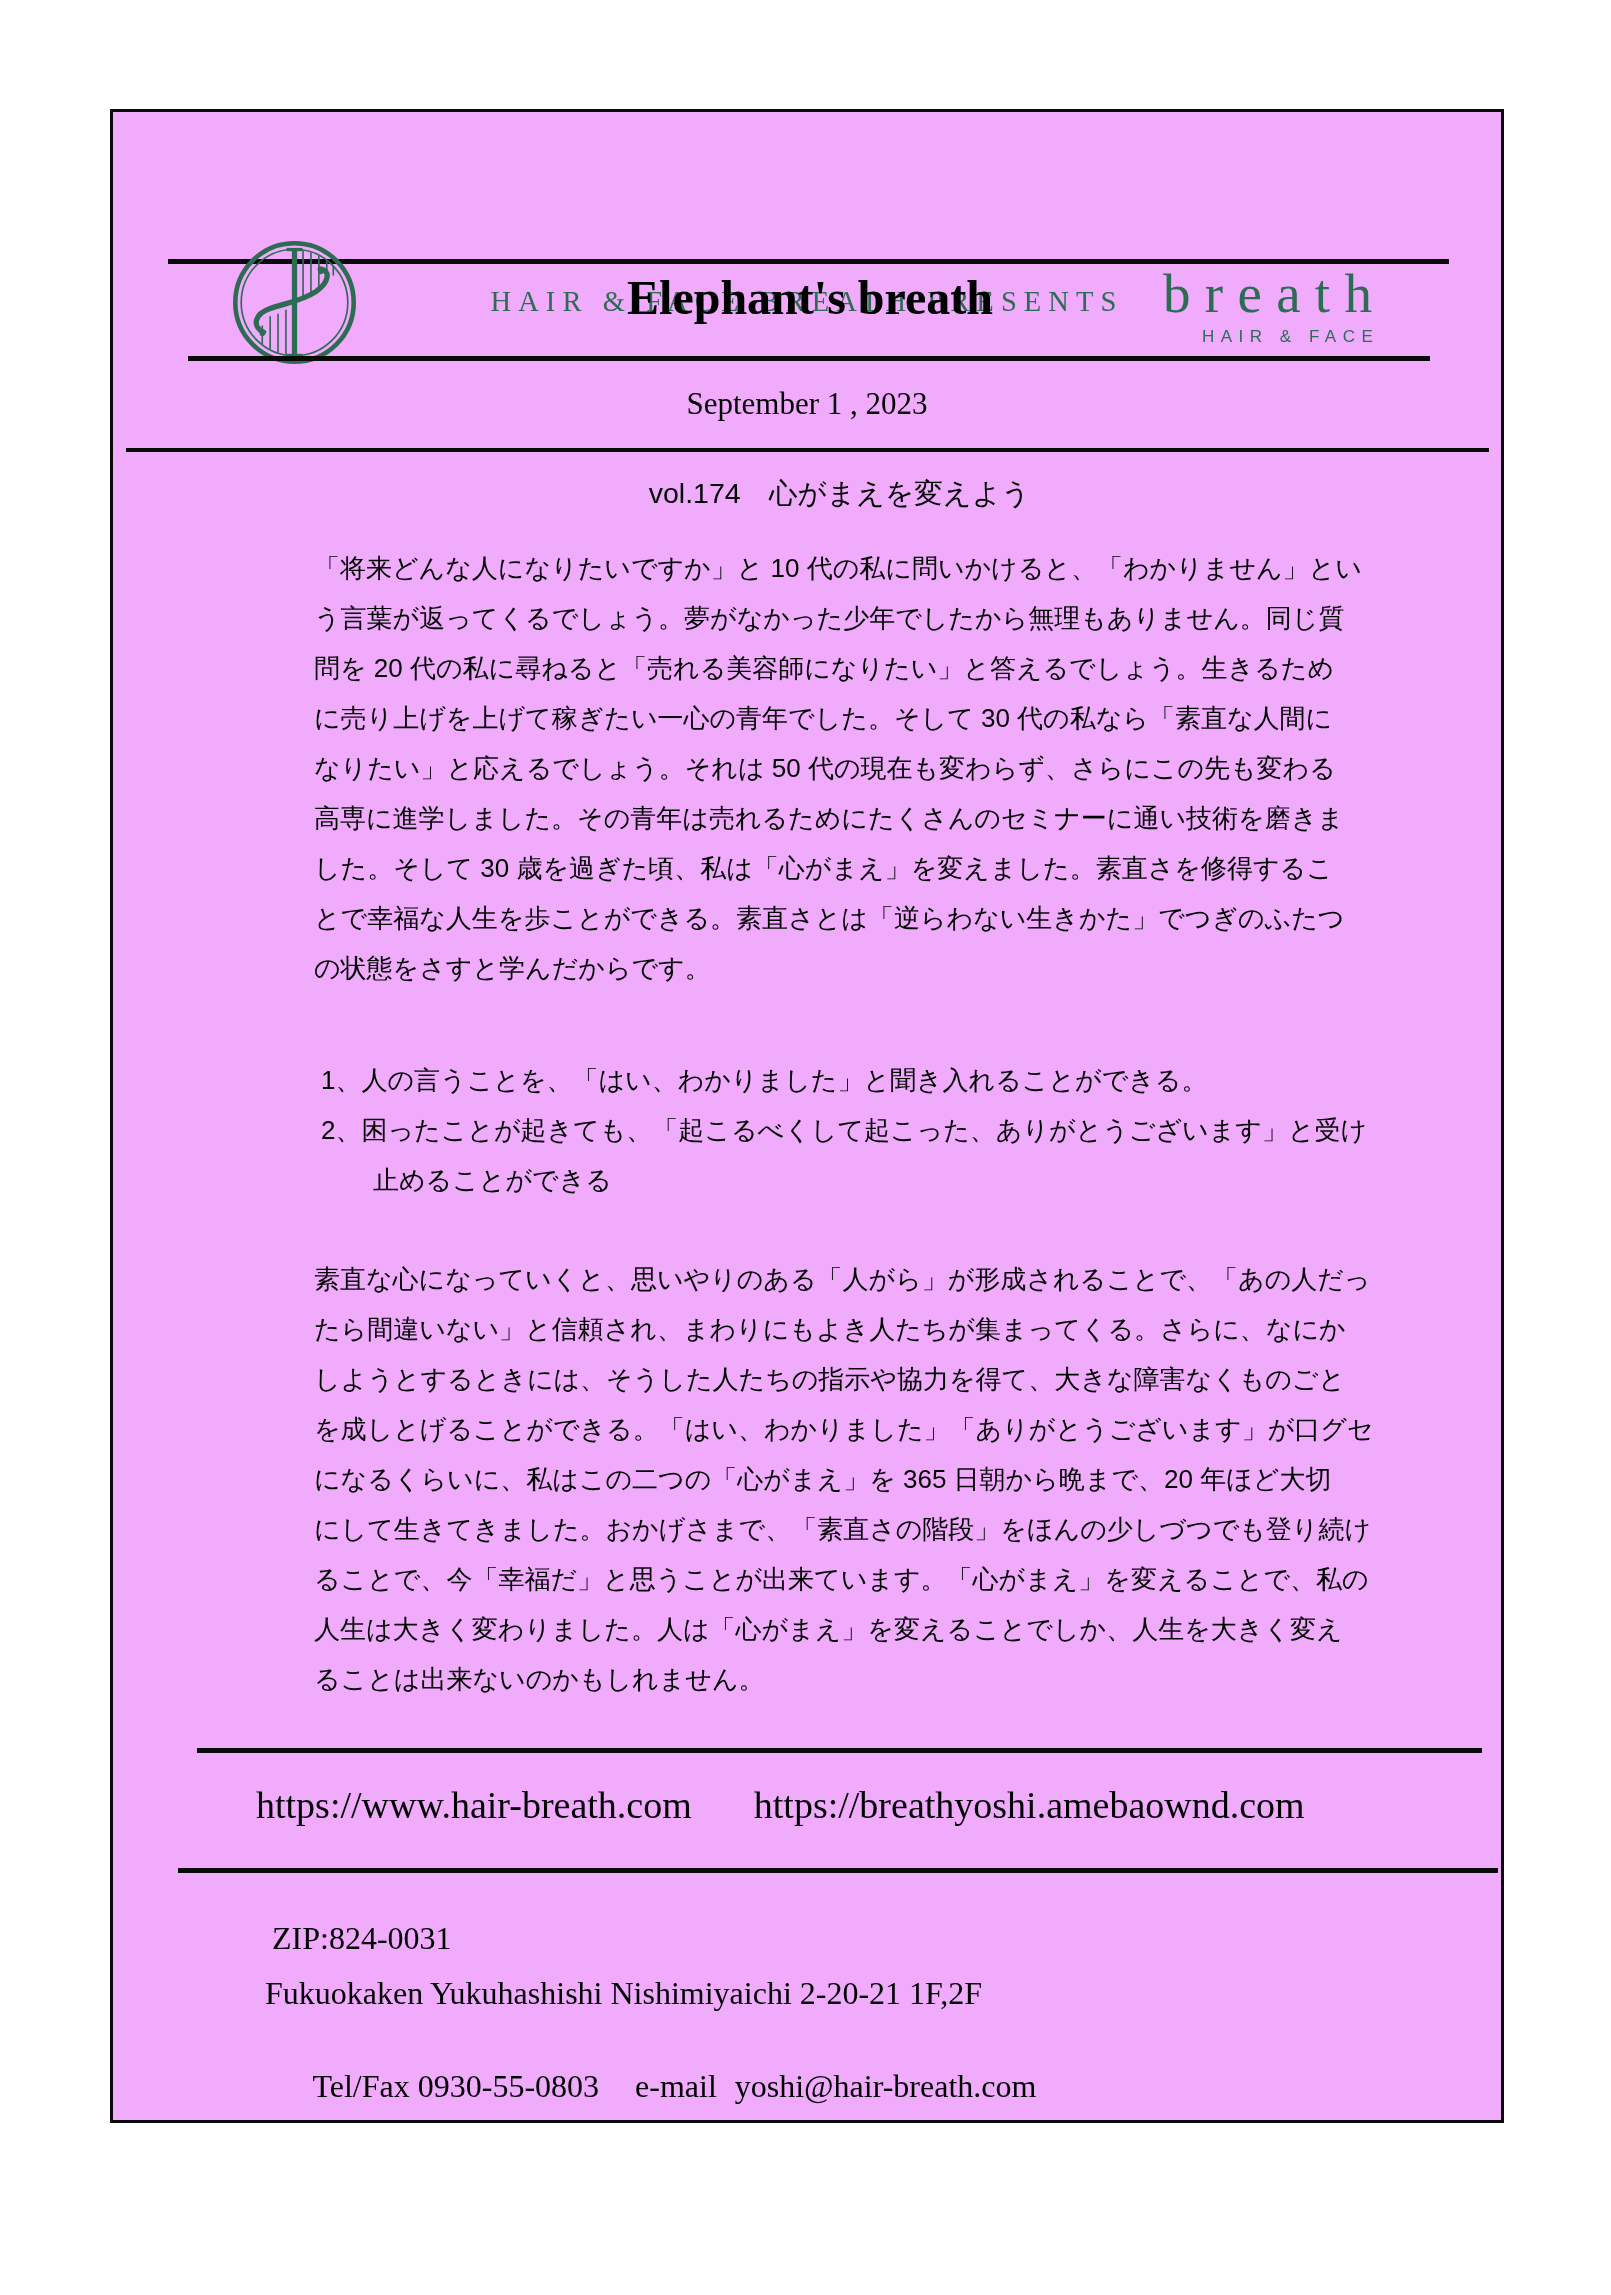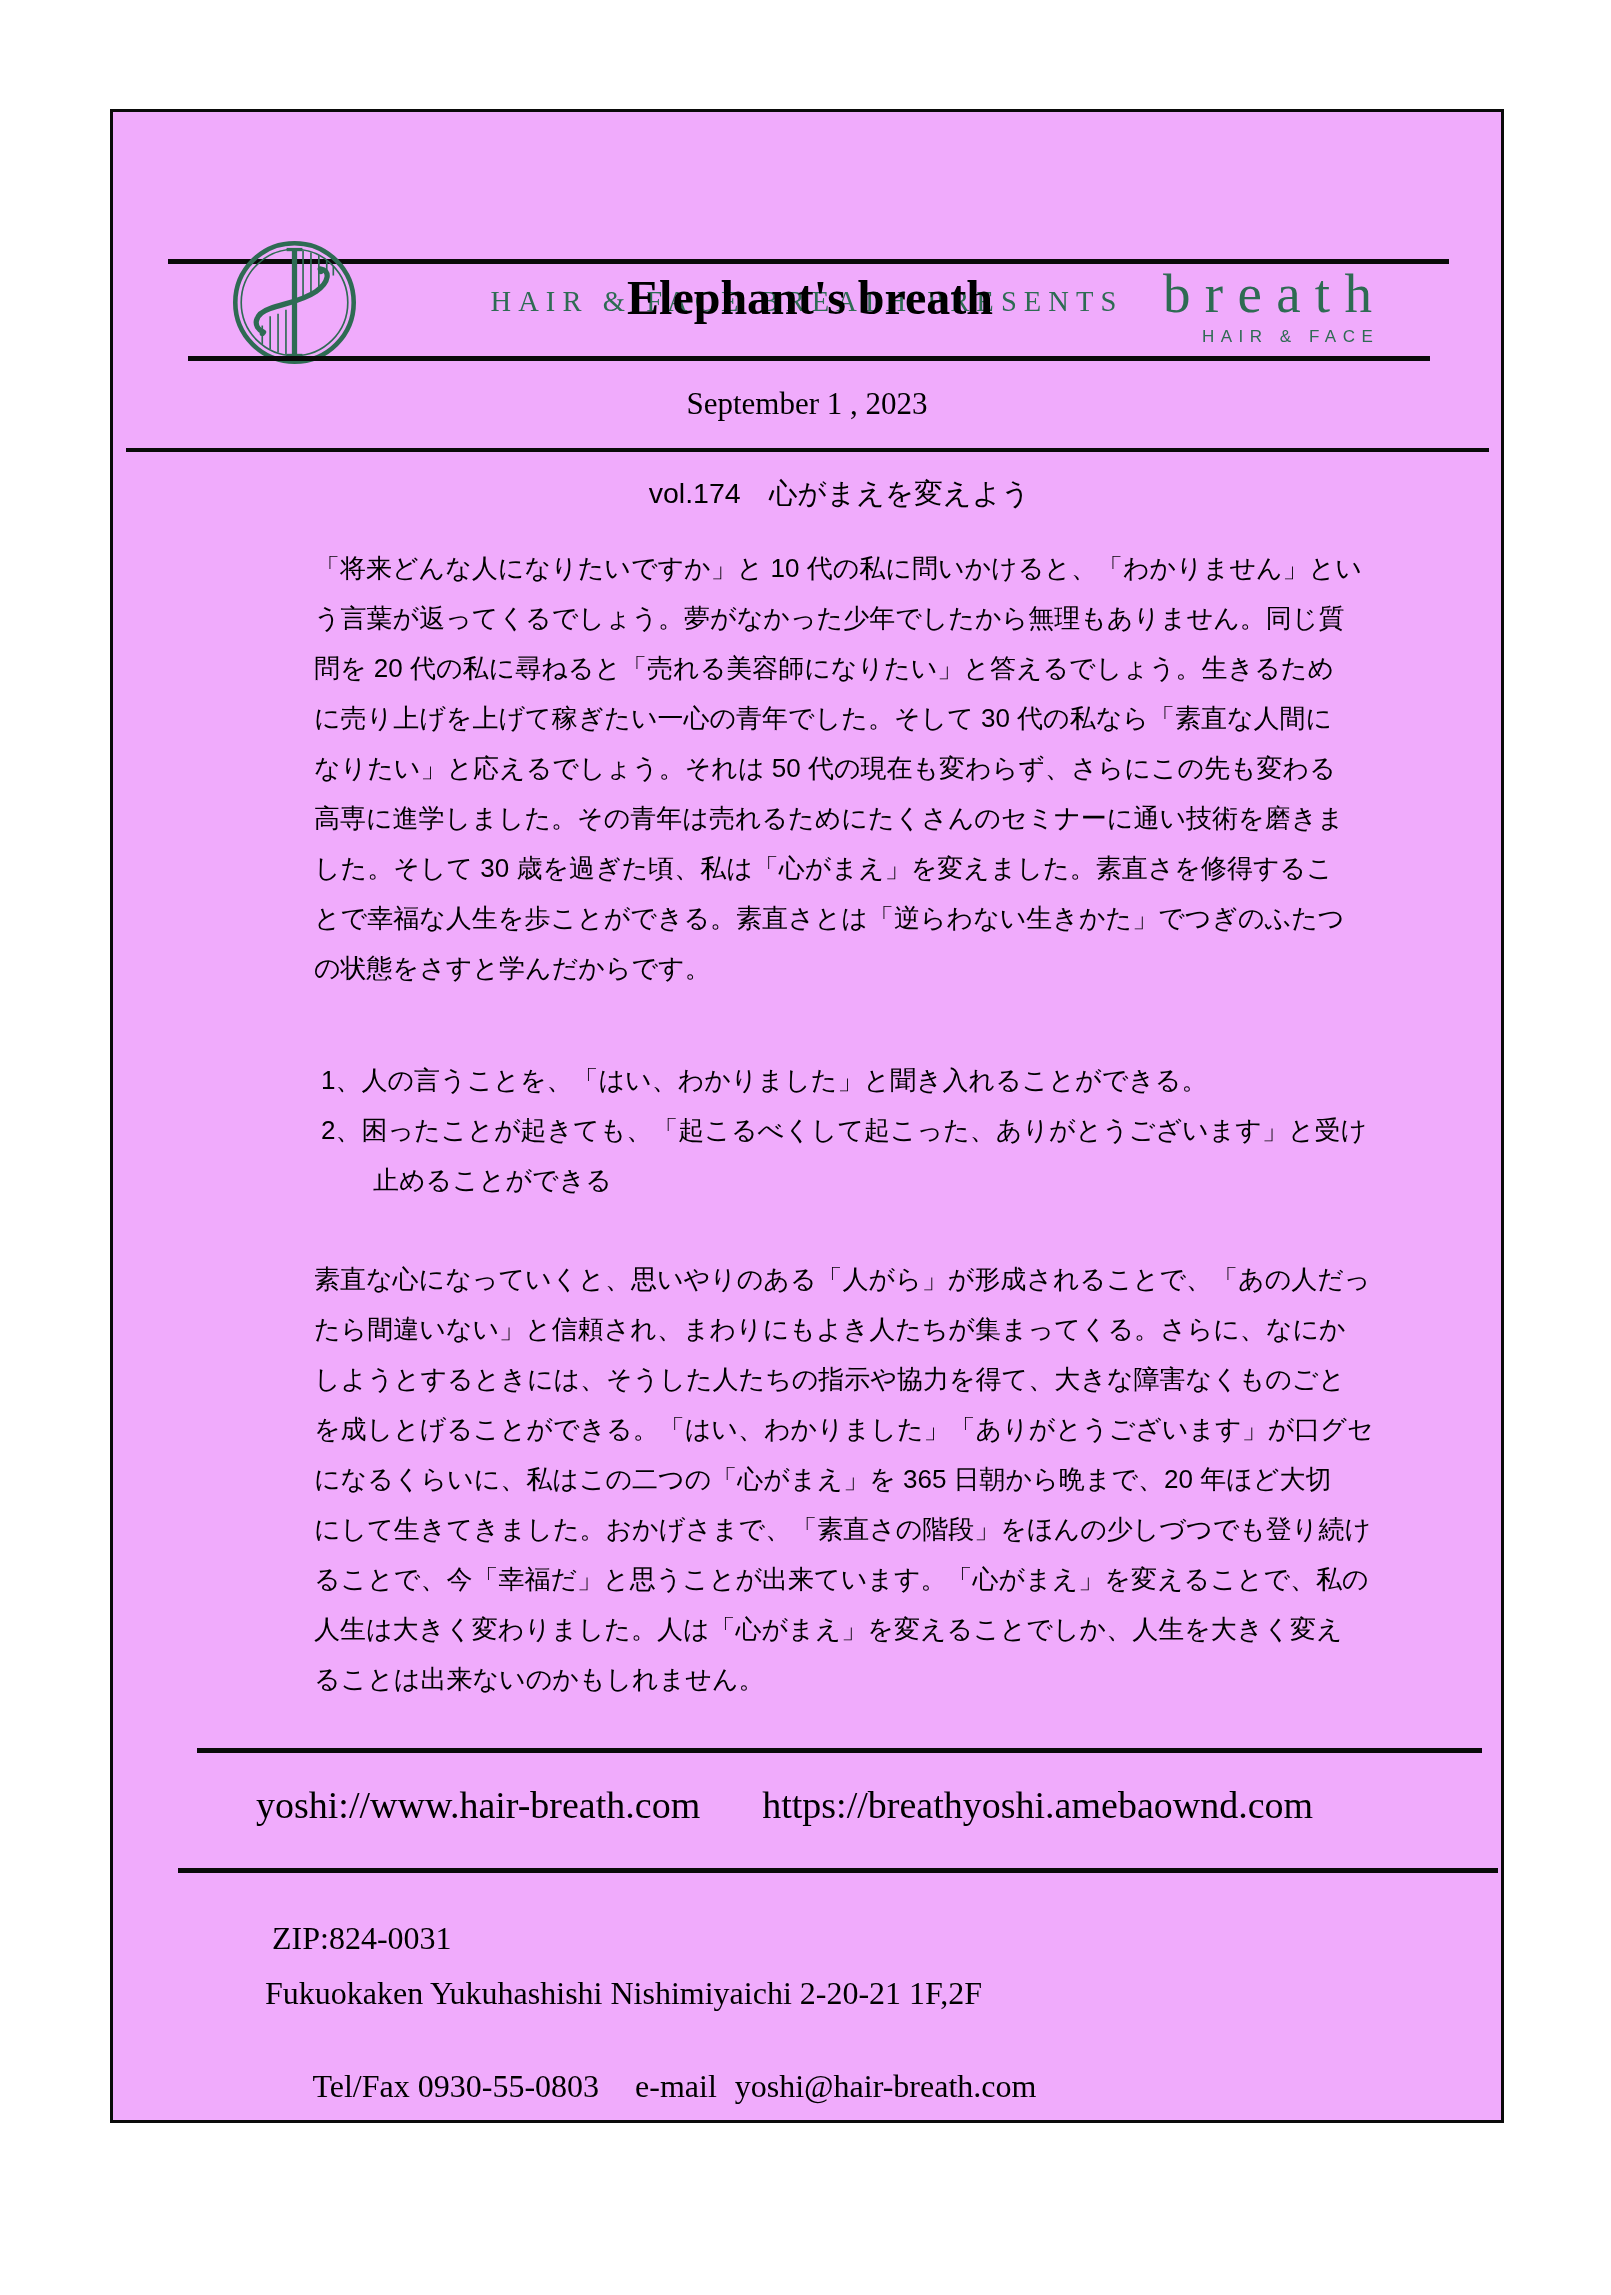--- a/index.html
+++ b/index.html
@@ -129,21 +129,21 @@
         <div class="tline">になるくらいに、私はこの二つの「心がまえ」を 365 日朝から晩まで、20 年ほど大切</div>
         <div class="tline">にして生きてきました。おかげさまで、「素直さの階段」をほんの少しづつでも登り続け</div>
         <div class="tline">ることで、今「幸福だ」と思うことが出来ています。「心がまえ」を変えることで、私の</div>
         <div class="tline">人生は大きく変わりました。人は「心がまえ」を変えることでしか、人生を大きく変え</div>
         <div class="tline">ることは出来ないのかもしれません。</div>
       </div>
 
     <div class="rule" style="top:1636px; left:84px; width:1285px;"></div>
 
     <div class="url-row">
-      <span>yoshi://www.hair-breath.com</span><span class="gap"></span><span>https://breathyoshi.amebaownd.com</span>
+      <span>https://www.hair-breath.com</span><span class="gap"></span><span>https://breathyoshi.amebaownd.com</span>
     </div>
 
     <div class="rule" style="top:1756px; left:65px; width:1320px;"></div>
 
     <div id="zip" class="footer-line">ZIP:824-0031</div>
     <div id="addr" class="footer-line">Fukuokaken Yukuhashishi Nishimiyaichi 2-20-21 1F,2F</div>
     <div id="telrow" class="footer-line">
       <span>Tel/Fax 0930-55-0803</span><span class="sp1"></span><span>e-mail</span><span class="sp2"></span><span>yoshi@hair-breath.com</span>
     </div>
 

